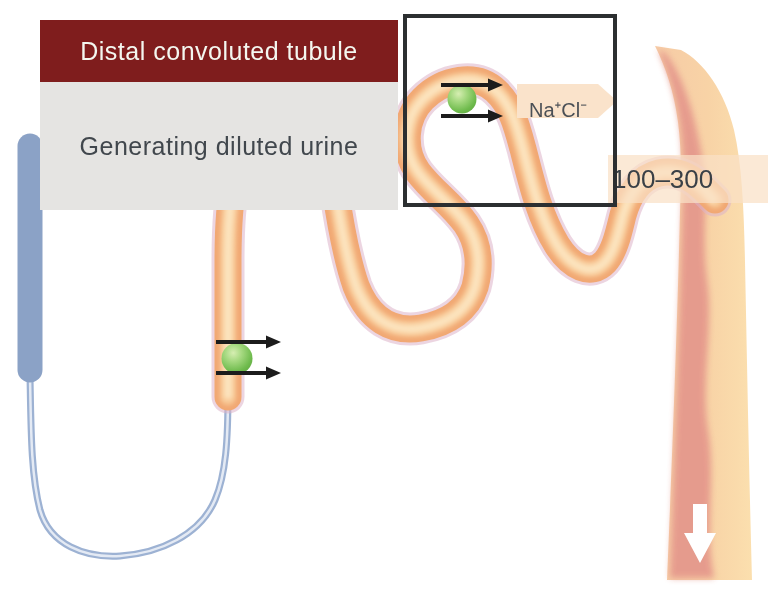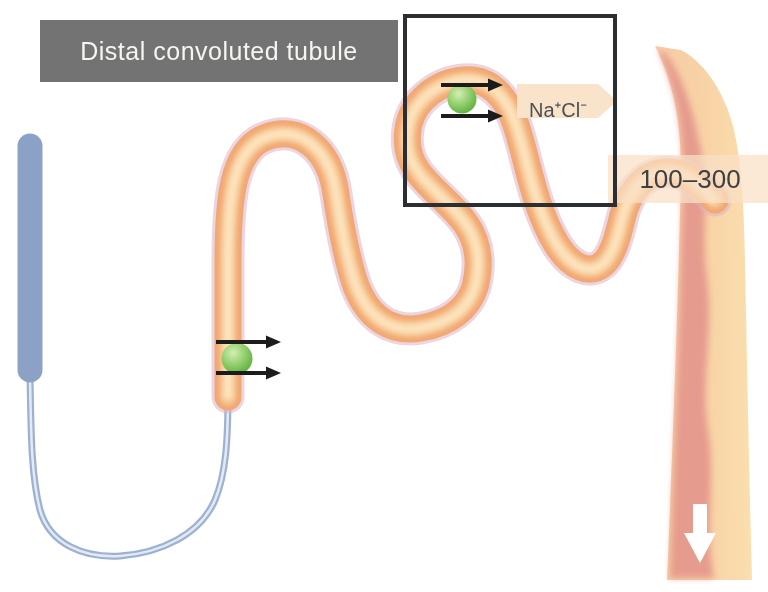--- a/index.html
+++ b/index.html
@@ -3,31 +3,31 @@
 <meta charset="utf-8">
 <style>
   html,body{margin:0;padding:0;background:#ffffff;}
   #stage{
     position:relative;width:768px;height:592px;overflow:hidden;background:#ffffff;
     font-family:"Liberation Sans", sans-serif;
   }
   #nephron-svg{position:absolute;left:0;top:0;z-index:1;}
   .title-box{
     position:absolute;left:40px;top:20px;width:358px;height:62px;z-index:4;
-    background:#737373;display:flex;align-items:center;justify-content:center;
+    background:#7f1d1d;display:flex;align-items:center;justify-content:center;
   }
   .title-box span{color:#f4f7f0;font-size:25px;letter-spacing:.5px;white-space:nowrap;}
   .subtitle-box{
     position:absolute;left:40px;top:82px;width:358px;height:128px;z-index:4;
     background:#e5e4e2;display:flex;align-items:center;justify-content:center;
   }
   .subtitle-box span{color:#41474d;font-size:25px;letter-spacing:.5px;white-space:nowrap;}
   .osmo-band{
     position:absolute;left:608px;top:155px;width:160px;height:48px;z-index:3;
-    background:rgba(249,224,198,0.72);display:flex;align-items:center;justify-content:center;
+    background:rgba(249,224,198,0.72);display:flex;align-items:center;
   }
   .osmo-band span{color:#3a4046;font-size:26px;padding-left:4px;white-space:nowrap;}
   .inset-frame{
     position:absolute;left:403px;top:14px;width:214px;height:193px;z-index:5;
     border:4px solid #2c2f31;box-sizing:border-box;background:transparent;
   }
   .ion-label{
     position:absolute;left:517px;top:84px;width:82px;height:51px;z-index:6;
     display:flex;align-items:center;justify-content:center;
     color:#4b5056;font-size:20px;white-space:nowrap;
@@ -132,18 +132,21 @@
   </svg>
 
   <div class="osmo-band">
     <span>100–300</span>
   </div>
 
   <div class="title-box">
     <span>Distal convoluted tubule</span>
   </div>
 
+  <div class="subtitle-box">
+    <span>Generating diluted urine</span>
+  </div>
 
   <div class="inset-frame"></div>
 
   <div class="ion-label">Na⁺Cl⁻</div>
 
 </div>
 
 </body></html>

